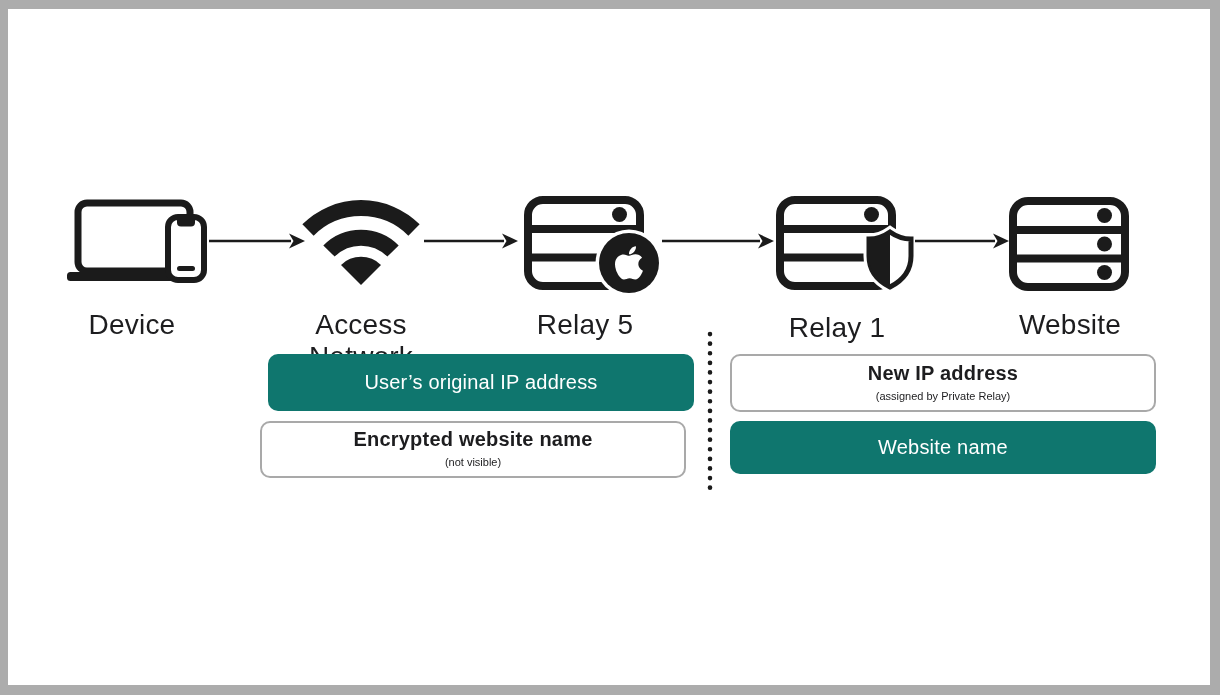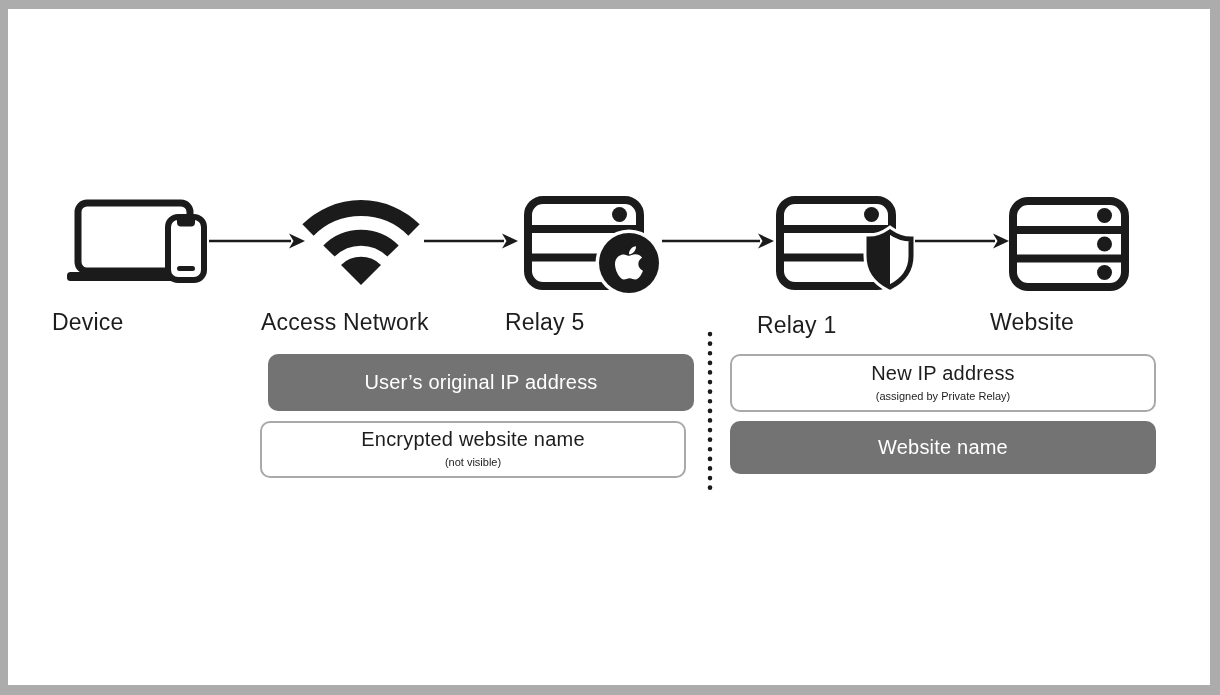--- a/index.html
+++ b/index.html
@@ -9,32 +9,32 @@
     font-family:"Liberation Sans", sans-serif;
     overflow:hidden;
   }
   .canvas{
     position:absolute;left:8px;top:9px;width:1202px;height:676px;
     background:#ffffff;
   }
   .abs{position:absolute;}
   .node-label{
     position:absolute;
-    font-size:23px;color:#1d1d1f;text-align:left;
+    font-size:28px;color:#1d1d1f;text-align:center;
     letter-spacing:0.2px;
   }
   .ibox{
     position:absolute;width:426px;box-sizing:border-box;
     border-radius:10px;
     display:flex;flex-direction:column;justify-content:center;align-items:center;
     text-align:center;
   }
-  .ibox.gray{background:#737373;color:#ffffff;}
+  .ibox.gray{background:#0f766e;color:#ffffff;}
   .ibox.white{background:#ffffff;border:2px solid #a9a9a9;color:#1d1d1f;}
-  .ibox .l1{font-size:20px;line-height:25px;font-weight:400;letter-spacing:0.2px;}
+  .ibox .l1{font-size:20px;line-height:25px;font-weight:700;letter-spacing:0.2px;}
   .ibox.gray .l1{font-weight:400;}
   .ibox .l2{font-size:11px;line-height:20px;font-weight:500;}
   svg{display:block;}
   .stroke-ic{fill:none;stroke:#1b1b1b;}
 </style>
 </head>
 <body>
 
 <div class="canvas">
 

